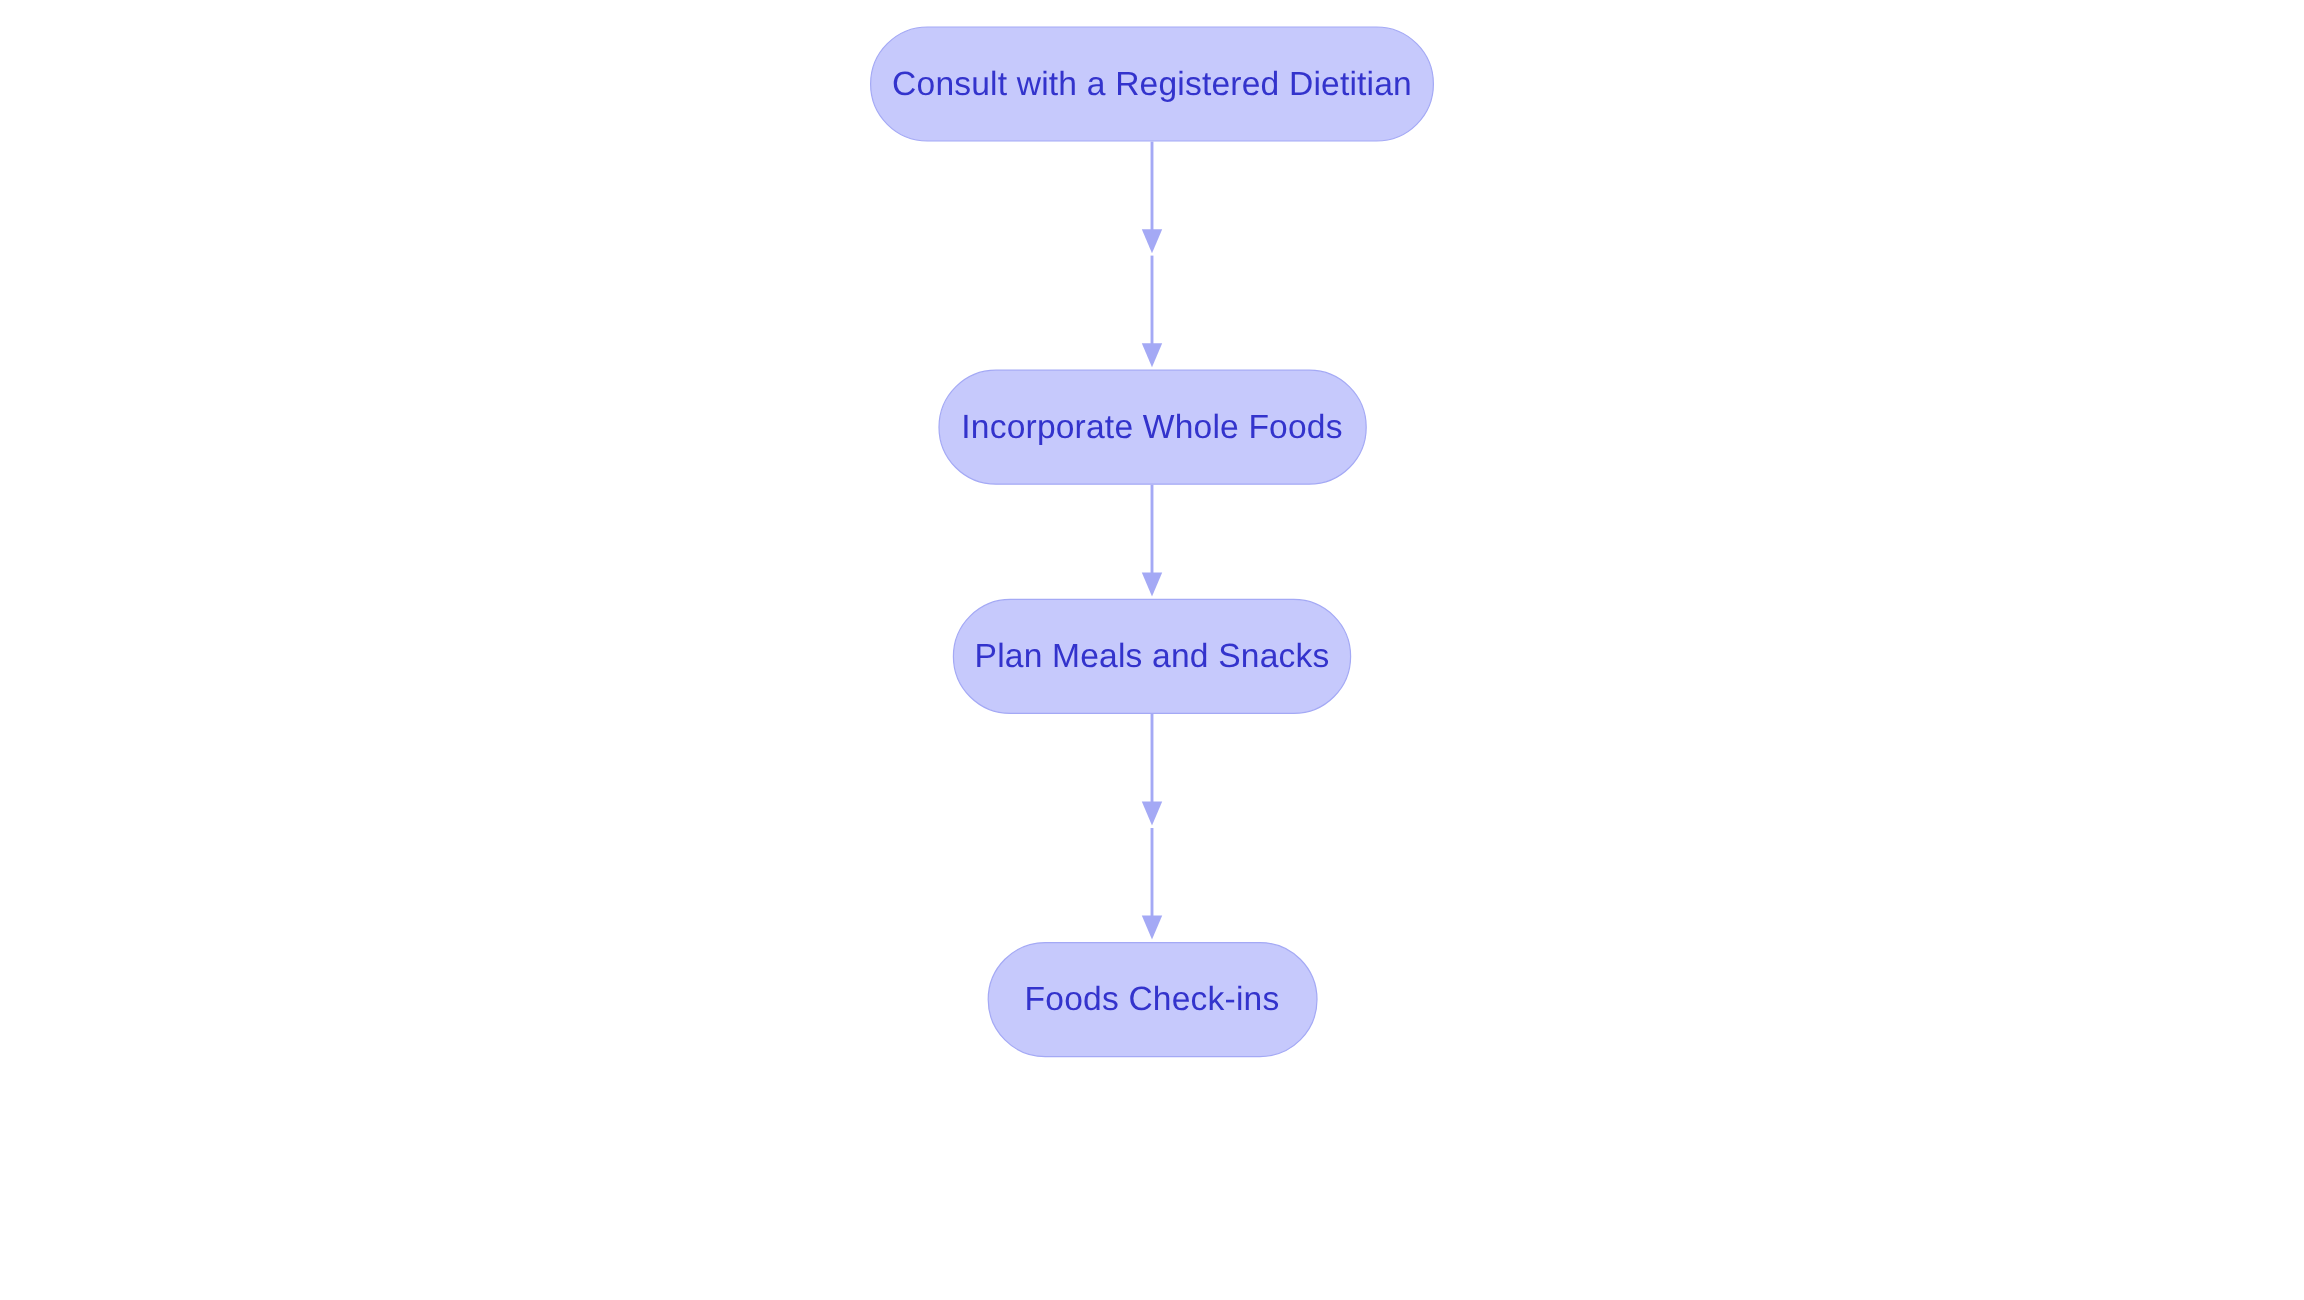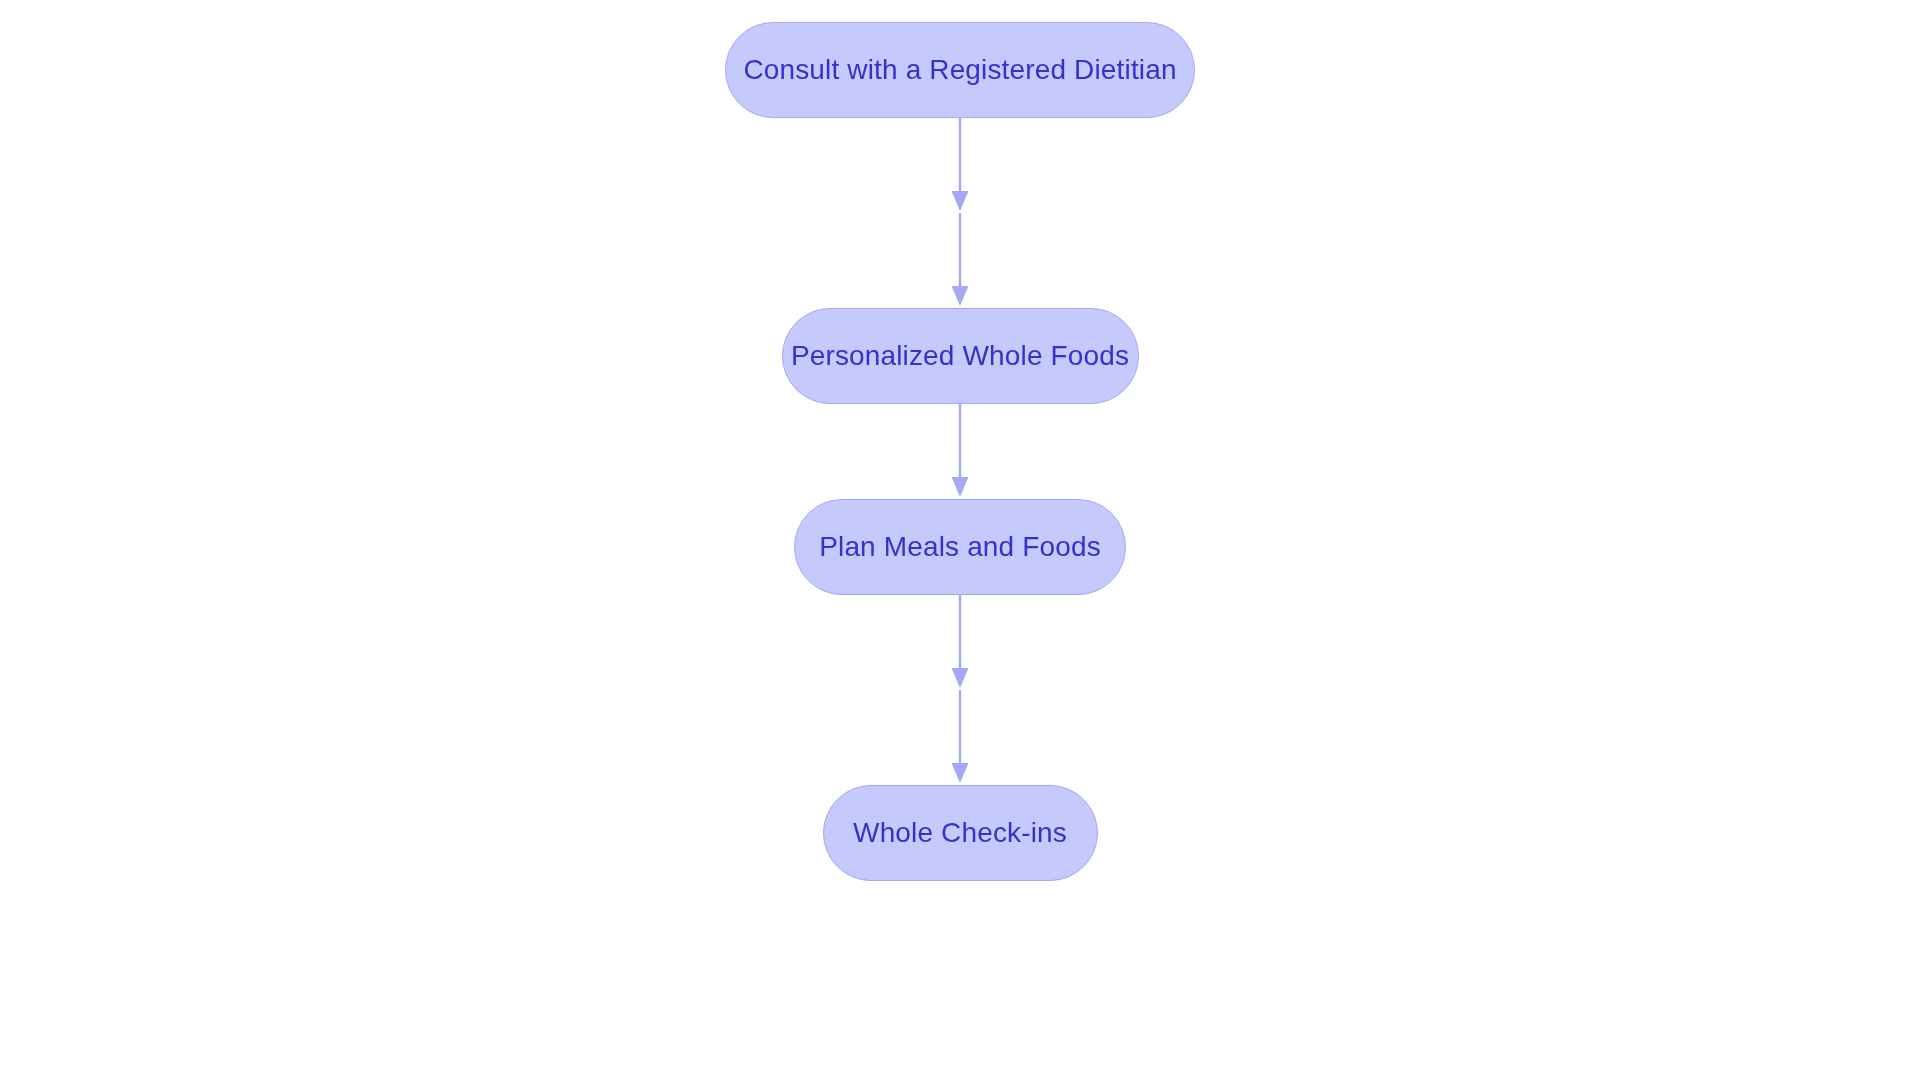--- a/index.html
+++ b/index.html
@@ -112,47 +112,47 @@
 
 
     <div class="flow-connector">
       <svg viewBox="0 0 26 95" xmlns="http://www.w3.org/2000/svg" aria-hidden="true">
         <line class="conn-line" x1="13" y1="0" x2="13" y2="76"></line>
         <polygon class="conn-head" points="4.5,73 21.5,73 13,93"></polygon>
       </svg>
     </div>
 
     <div class="flow-node w-n2">
-      <span class="flow-node-label">Personalized Whole Foods</span>
+      <span class="flow-node-label">Incorporate Whole Foods</span>
     </div>
 
     <div class="flow-connector">
       <svg viewBox="0 0 26 95" xmlns="http://www.w3.org/2000/svg" aria-hidden="true">
         <line class="conn-line" x1="13" y1="0" x2="13" y2="76"></line>
         <polygon class="conn-head" points="4.5,73 21.5,73 13,93"></polygon>
       </svg>
     </div>
 
     <div class="flow-node w-n3">
-      <span class="flow-node-label">Plan Meals and Foods</span>
+      <span class="flow-node-label">Plan Meals and Snacks</span>
     </div>
 
     <div class="flow-connector">
       <svg viewBox="0 0 26 95" xmlns="http://www.w3.org/2000/svg" aria-hidden="true">
         <line class="conn-line" x1="13" y1="0" x2="13" y2="76"></line>
         <polygon class="conn-head" points="4.5,73 21.5,73 13,93"></polygon>
       </svg>
     </div>
 
 
     <div class="flow-connector">
       <svg viewBox="0 0 26 95" xmlns="http://www.w3.org/2000/svg" aria-hidden="true">
         <line class="conn-line" x1="13" y1="0" x2="13" y2="76"></line>
         <polygon class="conn-head" points="4.5,73 21.5,73 13,93"></polygon>
       </svg>
     </div>
 
     <div class="flow-node w-n5">
-      <span class="flow-node-label">Whole Check-ins</span>
+      <span class="flow-node-label">Foods Check-ins</span>
     </div>
 
   </div>
 </div>
 
 </body></html>

